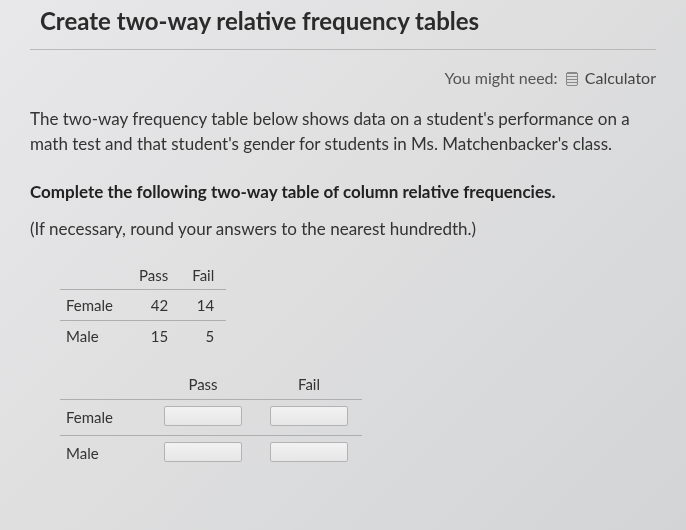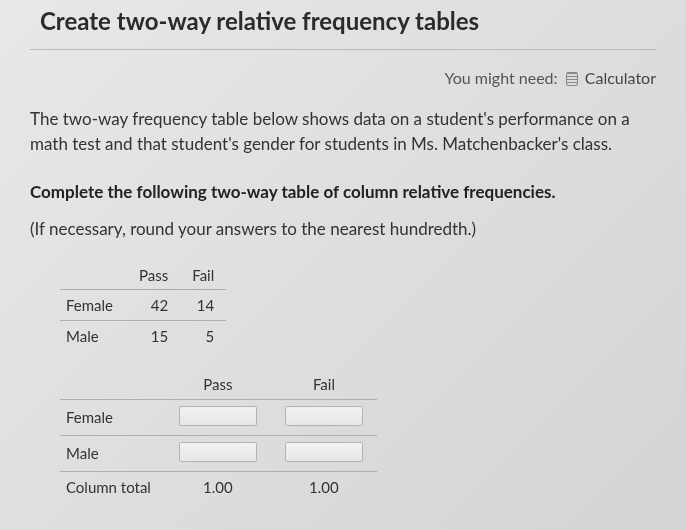--- a/index.html
+++ b/index.html
@@ -164,19 +164,14 @@
   <tr class="bodyrow">
     <td class="rowlabel">Female</td>
     <td><span class="inputcell"></span></td>
     <td><span class="inputcell"></span></td>
   </tr>
   <tr class="bodyrow">
     <td class="rowlabel">Male</td>
     <td><span class="inputcell"></span></td>
     <td><span class="inputcell"></span></td>
   </tr>
-  <tr class="bodyrow">
-    <td class="rowlabel">Column total</td>
-    <td>1.00</td>
-    <td>1.00</td>
-  </tr>
 </tbody>
   </table>
 
 </body></html>

